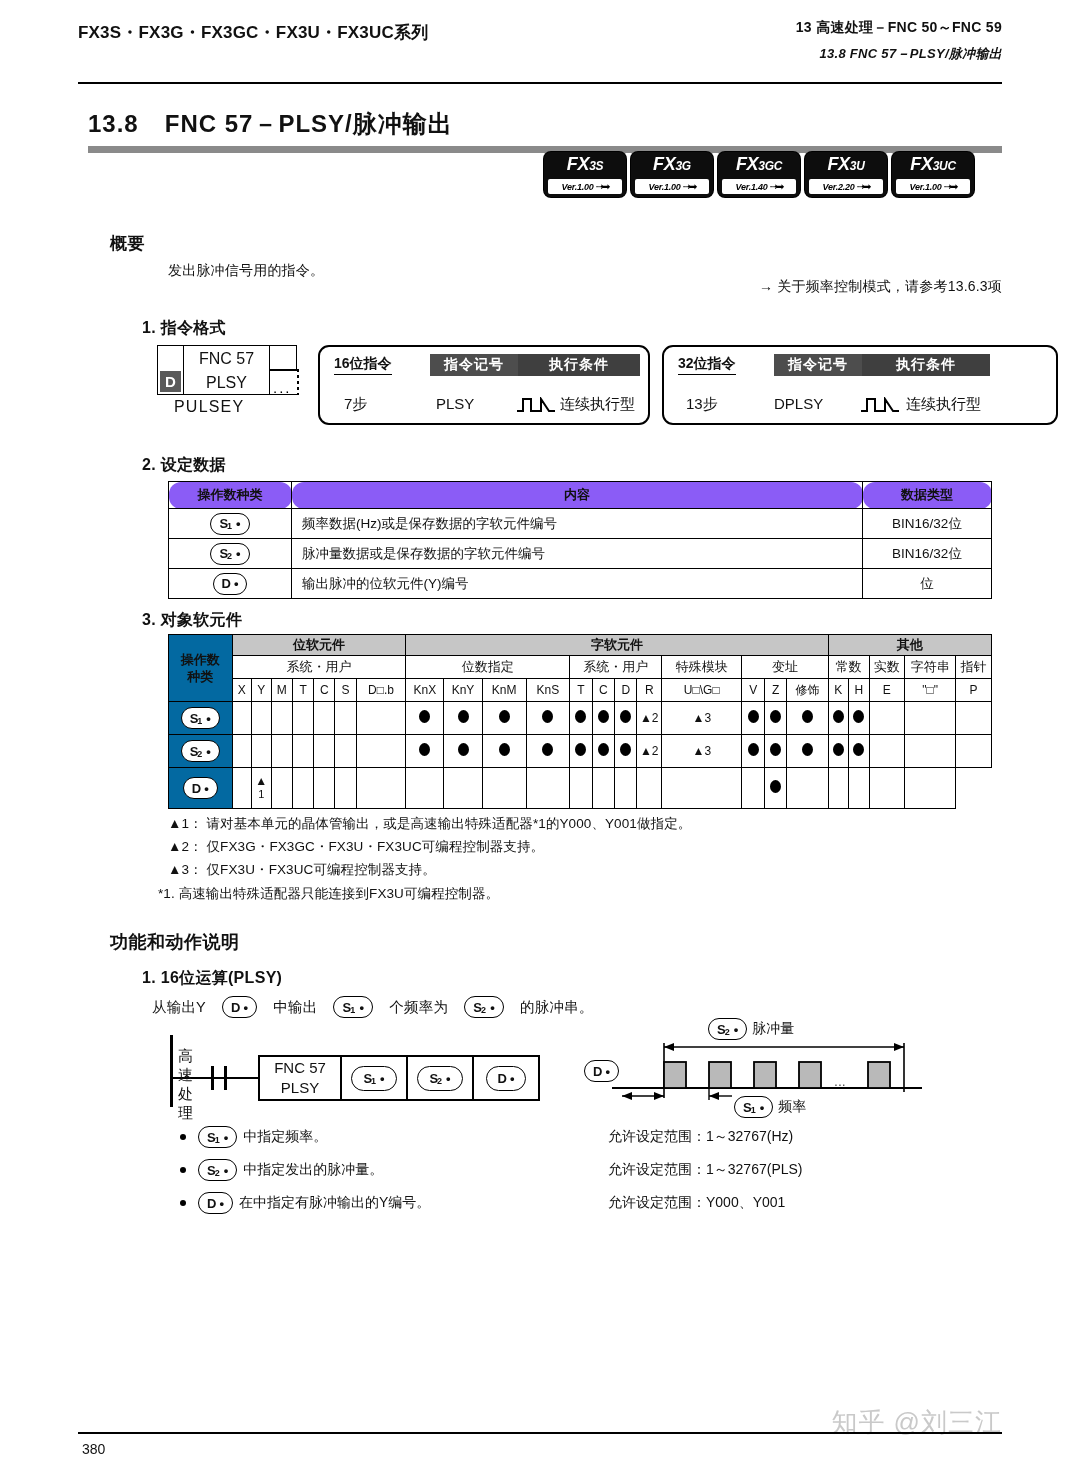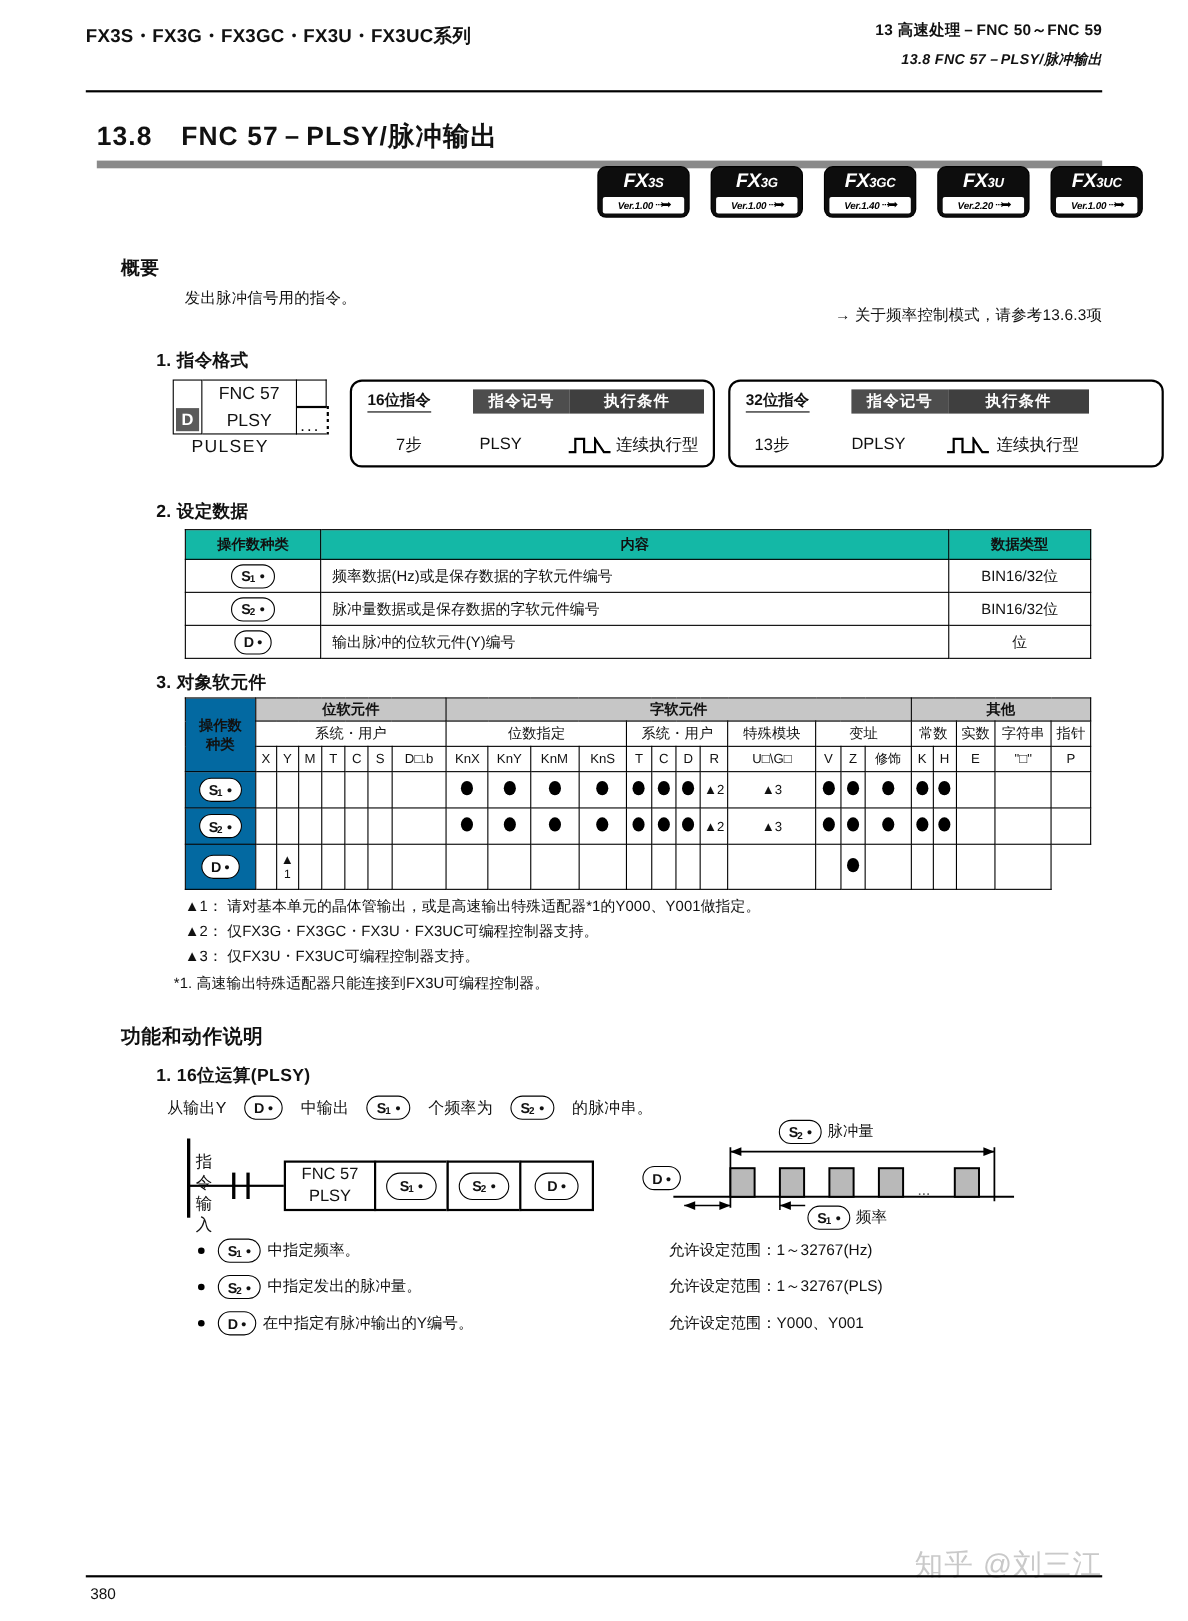--- a/index.html
+++ b/index.html
@@ -20,21 +20,21 @@
   .hdr-right .l1{font-size:14px; font-weight:bold; letter-spacing:.3px;}
   .hdr-right .l2{font-size:13px; font-style:italic; font-weight:bold; margin-top:8px; letter-spacing:.3px;}
   .hdr-rule{position:absolute; left:78px; top:82px; width:924px; height:2px; background:#000;}
 
   
   .sec-title{position:absolute; left:88px; top:108px; font-size:24px; font-weight:bold; letter-spacing:1px;}
   .sec-title .num{margin-right:26px;}
   .sec-bar{position:absolute; left:88px; top:146px; width:914px; height:7px; background:#8a8a8a;}
 
   
-  .badges{position:absolute; left:544px; top:152px; display:flex; gap:21px;}
+  .badges{position:absolute; left:544px; top:152px; display:flex; gap:5px;}
   .badge{width:82px; height:45px; background:#0d0d0d; border-radius:7px; position:relative;
          box-shadow:0 0 0 1px #000;}
   .badge .fx{position:absolute; left:0; right:0; top:2px; text-align:center; color:#fff;
              font-style:italic; font-weight:bold; font-size:18px; letter-spacing:-.3px;}
   .badge .fx .s{font-size:12px;}
   .badge .ver{position:absolute; left:4px; right:4px; bottom:3px; height:15px; background:#fff;
               border-radius:2px; color:#000; font-size:9px; font-style:italic; font-weight:bold;
               display:flex; align-items:center; justify-content:center; letter-spacing:-.2px;}
   .badge .ver .arw{margin-left:2px; font-style:normal; font-size:10px; letter-spacing:-2px;}
 
@@ -64,21 +64,21 @@
                  font-weight:bold; display:flex; align-items:center; justify-content:center; letter-spacing:1px;}
   .rbox .hd-mid{position:absolute; height:22px; background:#3f3f3f; color:#fff; font-size:14px;
                  font-weight:bold; display:flex; align-items:center; justify-content:center; letter-spacing:1px;}
   .rbox .v{position:absolute; font-size:15px;}
 
   .pulse-sym{position:absolute; width:40px; height:16px;}
 
   
   table.tbl{position:absolute; border-collapse:collapse; font-size:13px;}
   table.tbl td, table.tbl th{border:1.2px solid #000; padding:0;}
-  .th-gray{background:#14b8a6; font-weight:bold; text-align:center;}
+  .th-gray{background:#8b5cf6; font-weight:bold; text-align:center;border-radius:12px;}
 
   .opd{display:inline-flex; align-items:center; justify-content:center;
        border:1.5px solid #000; border-radius:999px; padding:0 8px; height:20px;
        font-size:13px; font-weight:bold; background:#fff; line-height:1; white-space:nowrap;}
   .opd .sb{font-size:9px; position:relative; top:3px; left:-1px;}
   .opd .dt{font-size:13px; margin-left:3px; line-height:1;}
 
   .dot{display:inline-block; width:11px; height:13px; background:#000; border-radius:50%;}
   .tri{font-size:13px; line-height:1;}
 
@@ -192,21 +192,21 @@
       <div class="dots">...</div>
       <div class="vdots"></div>
     </div>
   </div>
   <div class="pulsey">PULSEY</div>
 
   <div class="rbox" style="left:318px; top:345px; width:332px; height:80px;">
     <div class="lbl" style="left:14px; top:8px;">16位指令</div>
     <div class="hd-dark" style="left:110px; top:7px; width:88px;">指令记号</div>
     <div class="hd-mid" style="left:198px; top:7px; width:122px;">执行条件</div>
-    <div class="v" style="left:40px; top:48px;">7步</div>
+    <div class="v" style="left:24px; top:48px;">7步</div>
     <div class="v" style="left:116px; top:48px;">PLSY</div>
     <svg class="pulse-sym" style="left:196px; top:50px;" viewBox="0 0 40 16">
       <path d="M1,14 L7,14 L7,2 L15,2 L15,14 L25,14 L25,2 L25,2 L33,14 L39,14" fill="none" stroke="#000" stroke-width="2"></path>
     </svg>
     <div class="v" style="left:240px; top:48px;">连续执行型</div>
   </div>
 
   <div class="rbox" style="left:662px; top:345px; width:396px; height:80px;">
     <div class="lbl" style="left:14px; top:8px;">32位指令</div>
     <div class="hd-dark" style="left:110px; top:7px; width:88px;">指令记号</div>
@@ -431,21 +431,21 @@
     <span>个频率为</span>
     <span class="opd">S<span class="sb">2</span><span class="dt">•</span></span>
     <span>的脉冲串。</span>
   </div>
 
   <div class="ladder">
     <div class="lad-rail"></div>
     <div class="lad-wire" style="width:90px;"></div>
     <div class="contact" style="left:41px;"></div>
     <div class="contact" style="left:54px;"></div>
-    <div class="lad-in">指令输入</div>
+    <div class="lad-in">高速处理</div>
 
     <div class="lad-box" style="left:88px; top:20px; width:84px; height:46px; flex-direction:column; font-size:15px; line-height:20px;">
       <div>FNC 57</div>
       <div>PLSY</div>
     </div>
     <div class="lad-box" style="left:170px; top:20px; width:68px; height:46px;">
       <span class="opd" style="height:23px; padding:0 11px;">S<span class="sb">1</span><span class="dt">•</span></span>
     </div>
     <div class="lad-box" style="left:236px; top:20px; width:68px; height:46px;">
       <span class="opd" style="height:23px; padding:0 11px;">S<span class="sb">2</span><span class="dt">•</span></span>

